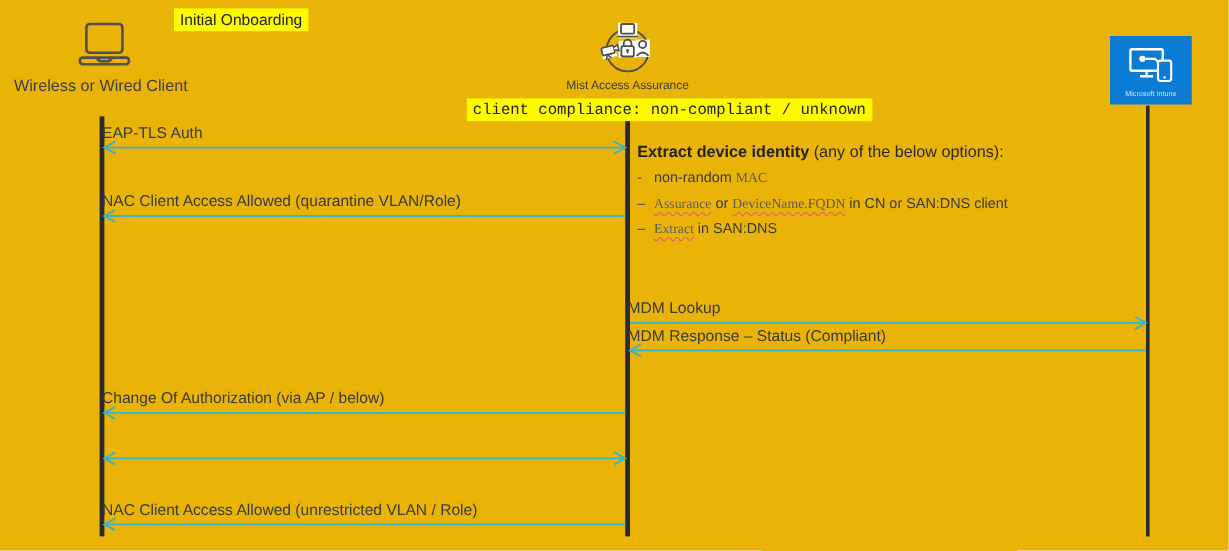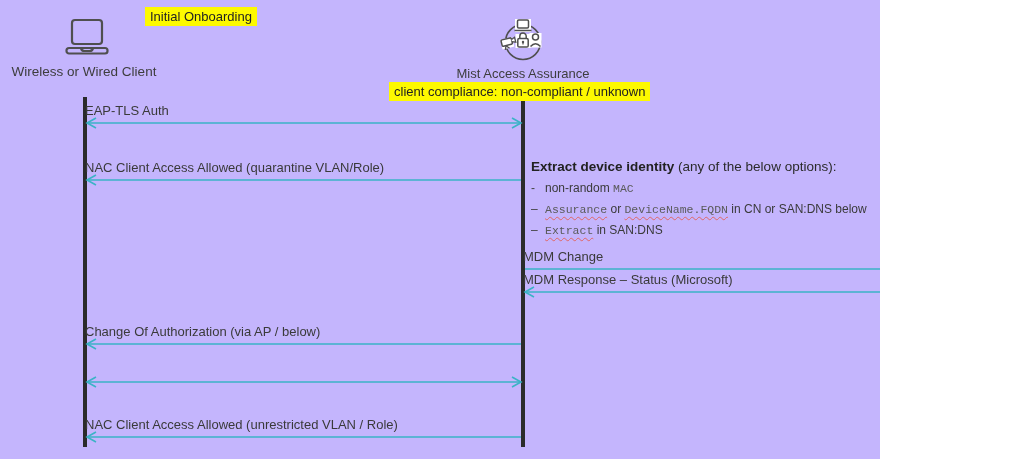--- a/index.html
+++ b/index.html
@@ -1,17 +1,17 @@
 <!DOCTYPE html>
 <html style="--teal: #3bb3c6; --yellow: #fdf900; --blue: #0b7bd4;"><head>
 <meta charset="utf-8">
 <style>
   html,body{margin:0;padding:0;background:#fff;}
   #stage{
-    position:relative;width:880px;height:459px;background:#c4b5fd;
+    position:relative;width:1024px;height:459px;background:#eab308;
     font-family:"Liberation Sans",sans-serif;color:#3a3a3a;overflow:hidden;
   }
   .abs{position:absolute;}
   
   .actor-label{font-size:13.5px;color:#3d3d3d;text-align:center;white-space:nowrap;}
   
   .hl{
     background:var(--yellow,#fdf900);color:#222;font-size:13px;
     padding:2px 5px;white-space:nowrap;display:inline-block;
   }
@@ -19,25 +19,25 @@
   .lifeline{background:#2b2b2b;width:4px;}
   
   .arrow{position:absolute;height:30px;}
   .arrow svg{position:absolute;left:0;bottom:0;overflow:visible;}
   .arrow .msg-label{
     position:absolute;left:0;right:0;bottom:11px;text-align:left;
     font-size:13px;color:#3a3a3a;white-space:nowrap;
   }
   
   .note{width:430px;}
-  .note-title{font-size:13.5px;color:#2b2b2b;margin-top:40px;}
+  .note-title{font-size:13.5px;color:#2b2b2b;}
   .note-title b{font-weight:700;color:#222;}
   .bullet{display:flex;align-items:baseline;margin-top:7px;font-size:12px;color:#3a3a3a;}
   .bullet .dash{width:14px;flex:0 0 14px;color:#444;}
-  .mono{font-family:Liberation Mono, monospace;font-size:11.5px;color:#5a5a5a;letter-spacing:0;}
+  .mono{font-family:Liberation Serif, serif;font-size:11.5px;color:#5a5a5a;letter-spacing:0;}
   .squiggle{text-decoration:underline wavy #e06666;text-decoration-thickness:1px;text-underline-offset:3px;}
   .intune-box{background:var(--blue,#0b7bd4);}
 </style>
 </head>
 <body>
 
 <div id="stage">
 
   <span class="hl abs" style="left:145px;top:7px;">Initial Onboarding</span>
 
@@ -71,22 +71,22 @@
       <path d="M34.5 33.5 q5 -5.5 10 0" fill="#ffffff" stroke="#4f4f4f" stroke-width="1.5"></path>
     </g>
 
     <g transform="rotate(-14 12 29)">
       <rect x="5" y="25" width="12" height="10" fill="#ffffff" stroke="none"></rect>
       <rect x="5.5" y="25.5" width="10.5" height="6.5" rx="1.2" fill="#ffffff" stroke="#4f4f4f" stroke-width="1.5"></rect>
       <path d="M16 27.5 l3.5 -1.5 v5 L16 29.5" fill="#ffffff" stroke="#4f4f4f" stroke-width="1.3"></path>
       <path d="M9 32.5 l-1.5 3.5 M9.5 32.5 l2.5 3" stroke="#4f4f4f" stroke-width="1.3" fill="none"></path>
     </g>
   </svg>
-  <div class="actor-label abs" style="left:423px;top:66px;width:200px;font-size:13px;">Mist Access Assurance</div>
-  <span class="hl abs" style="left:389px;top:82px;">client compliance: non-compliant / unknown</span>
+  <div class="actor-label abs" style="left:423px;top:66px;width:200px;font-size:10px;">Mist Access Assurance</div>
+  <span class="hl abs" style="left:389px;top:82px;font-family:Liberation Mono, monospace;">client compliance: non-compliant / unknown</span>
 
   <svg class="abs intune-box" style="left:925px;top:30px;" width="68" height="57" viewBox="0 0 68 57">
     <rect x="0" y="0" width="68" height="57" fill="var(--blue,#0b7bd4)"></rect>
     <rect x="17" y="11" width="27" height="18" rx="1.5" fill="none" stroke="#ffffff" stroke-width="2"></rect>
     <path d="M30.5 29 v4 M25 33.5 h11" stroke="#ffffff" stroke-width="2" fill="none"></path>
     <circle cx="27" cy="19" r="2.6" fill="#ffffff"></circle>
     <path d="M29.5 19 h8 l3 3" fill="none" stroke="#ffffff" stroke-width="1.8"></path>
     <path d="M38.5 21.5 l2.8 1 l-1 2.8 z" fill="#ffffff"></path>
     <rect x="40" y="20.5" width="11" height="17" rx="2" fill="var(--blue,#0b7bd4)" stroke="#ffffff" stroke-width="1.8"></rect>
     <circle cx="45.5" cy="34.5" r="1" fill="#ffffff"></circle>
@@ -107,28 +107,28 @@
         </svg>
       </div>
       <div class="arrow" style="left: 85px; top: 156px; width: 438px;">
         <div class="msg-label">NAC Client Access Allowed (quarantine VLAN/Role)</div>
         <svg width="438" height="12">
           <line x1="2" y1="6" x2="436" y2="6" stroke="#3bb3c6" stroke-width="1.5"></line>
           <polyline points="11,1 2,6 11,11" fill="none" stroke="#3bb3c6" stroke-width="1.6"></polyline>
         </svg>
       </div>
       <div class="arrow" style="left: 523px; top: 245px; width: 434px;">
-        <div class="msg-label">MDM Change</div>
+        <div class="msg-label">MDM Lookup</div>
         <svg width="434" height="12">
           <line x1="2" y1="6" x2="432" y2="6" stroke="#3bb3c6" stroke-width="1.5"></line>
           <polyline points="423,1 432,6 423,11" fill="none" stroke="#3bb3c6" stroke-width="1.6"></polyline>
         </svg>
       </div>
       <div class="arrow" style="left: 523px; top: 268px; width: 434px;">
-        <div class="msg-label">MDM Response – Status (Microsoft)</div>
+        <div class="msg-label">MDM Response – Status (Compliant)</div>
         <svg width="434" height="12">
           <line x1="2" y1="6" x2="432" y2="6" stroke="#3bb3c6" stroke-width="1.5"></line>
           <polyline points="11,1 2,6 11,11" fill="none" stroke="#3bb3c6" stroke-width="1.6"></polyline>
         </svg>
       </div>
       <div class="arrow" style="left: 85px; top: 320px; width: 438px;">
         <div class="msg-label">Change Of Authorization (via AP / below)</div>
         <svg width="438" height="12">
           <line x1="2" y1="6" x2="436" y2="6" stroke="#3bb3c6" stroke-width="1.5"></line>
           <polyline points="11,1 2,6 11,11" fill="none" stroke="#3bb3c6" stroke-width="1.6"></polyline>
@@ -154,21 +154,21 @@
     <div class="note-title">
       <b>Extract device identity</b><span> (any of the below options):</span>
     </div>
     <div id="note-bullets">
         <div class="bullet">
           <span class="dash">-</span>
           <span><span>non-random </span><span class="mono">MAC</span></span>
         </div>
         <div class="bullet">
           <span class="dash">–</span>
-          <span><span class="mono squiggle">Assurance</span><span> or </span><span class="mono squiggle">DeviceName.FQDN</span><span> in CN or SAN:DNS below</span></span>
+          <span><span class="mono squiggle">Assurance</span><span> or </span><span class="mono squiggle">DeviceName.FQDN</span><span> in CN or SAN:DNS client</span></span>
         </div>
         <div class="bullet">
           <span class="dash">–</span>
           <span><span class="mono squiggle">Extract</span><span> in SAN:DNS</span></span>
         </div>
       </div>
   </div>
 
 </div>
 

